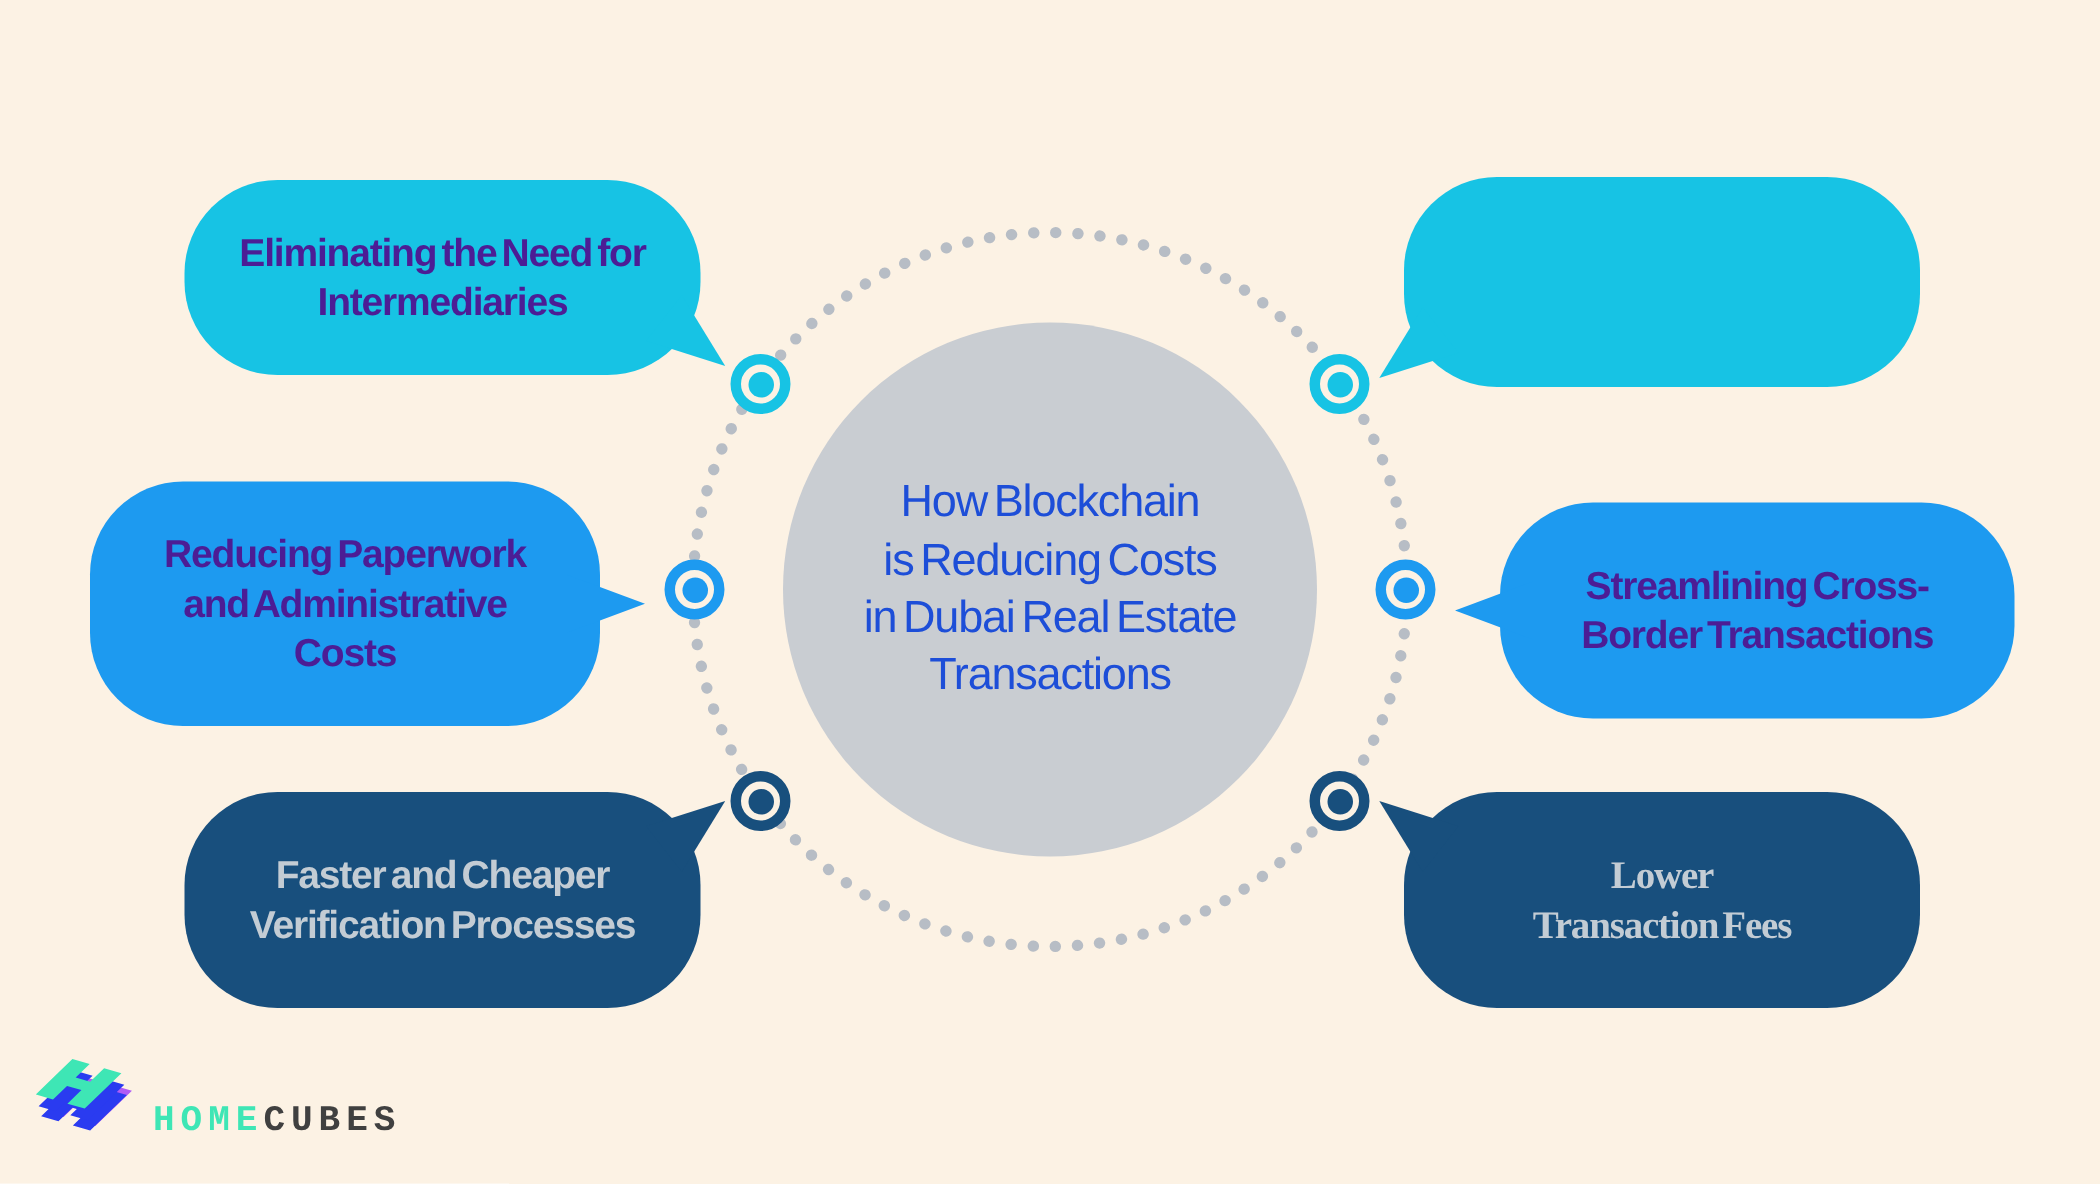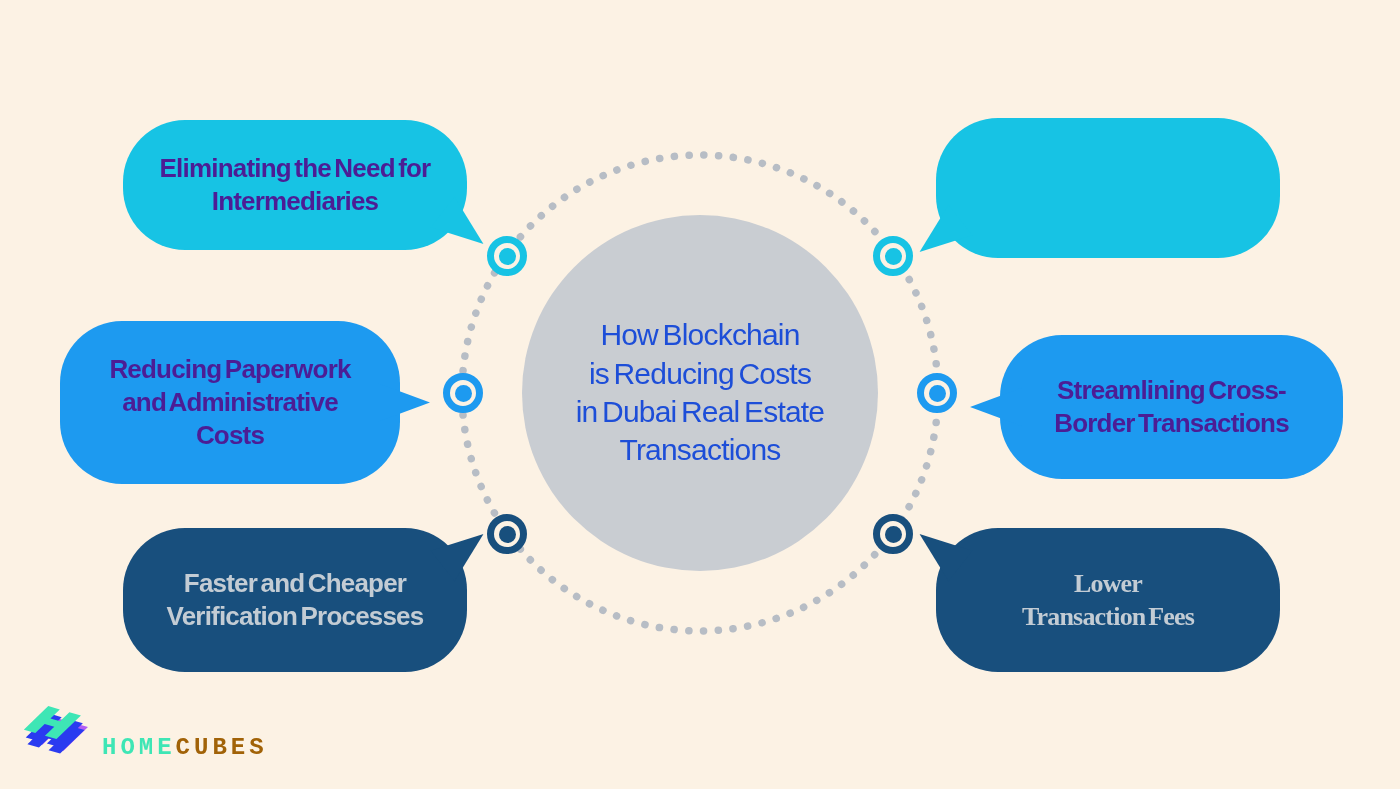--- a/index.html
+++ b/index.html
@@ -66,21 +66,21 @@
   .m-tl{left:487px;top:236px;} .m-tr{left:873px;top:236px;}
   .m-l {left:443px;top:373px;} .m-r {left:917px;top:373px;}
   .m-bl{left:487px;top:514px;} .m-br{left:873px;top:514px;}
   
   .logo{position:absolute;left:24px;top:694px;display:flex;align-items:center;z-index:5;}
   .logo-text{
     font-family:"Liberation Mono","DejaVu Sans Mono",monospace;
     font-weight:700;font-size:24px;letter-spacing:4px;margin-left:14px;margin-top:28px;
   }
   .logo-home{color:#3ee6b5;}
-  .logo-cubes{color:#a16207;}
+  .logo-cubes{color:#404040;}
 </style>
 </head>
 <body>
 
 <div class="canvas">
 
   <svg class="dotring" width="1400" height="789" viewBox="0 0 1400 789" aria-hidden="true">
     <circle cx="700" cy="393" r="238" fill="none" stroke="#b7bdc5" stroke-width="7.5" pathLength="102" stroke-dasharray="0.01 1" stroke-linecap="round"></circle>
   </svg>
 

